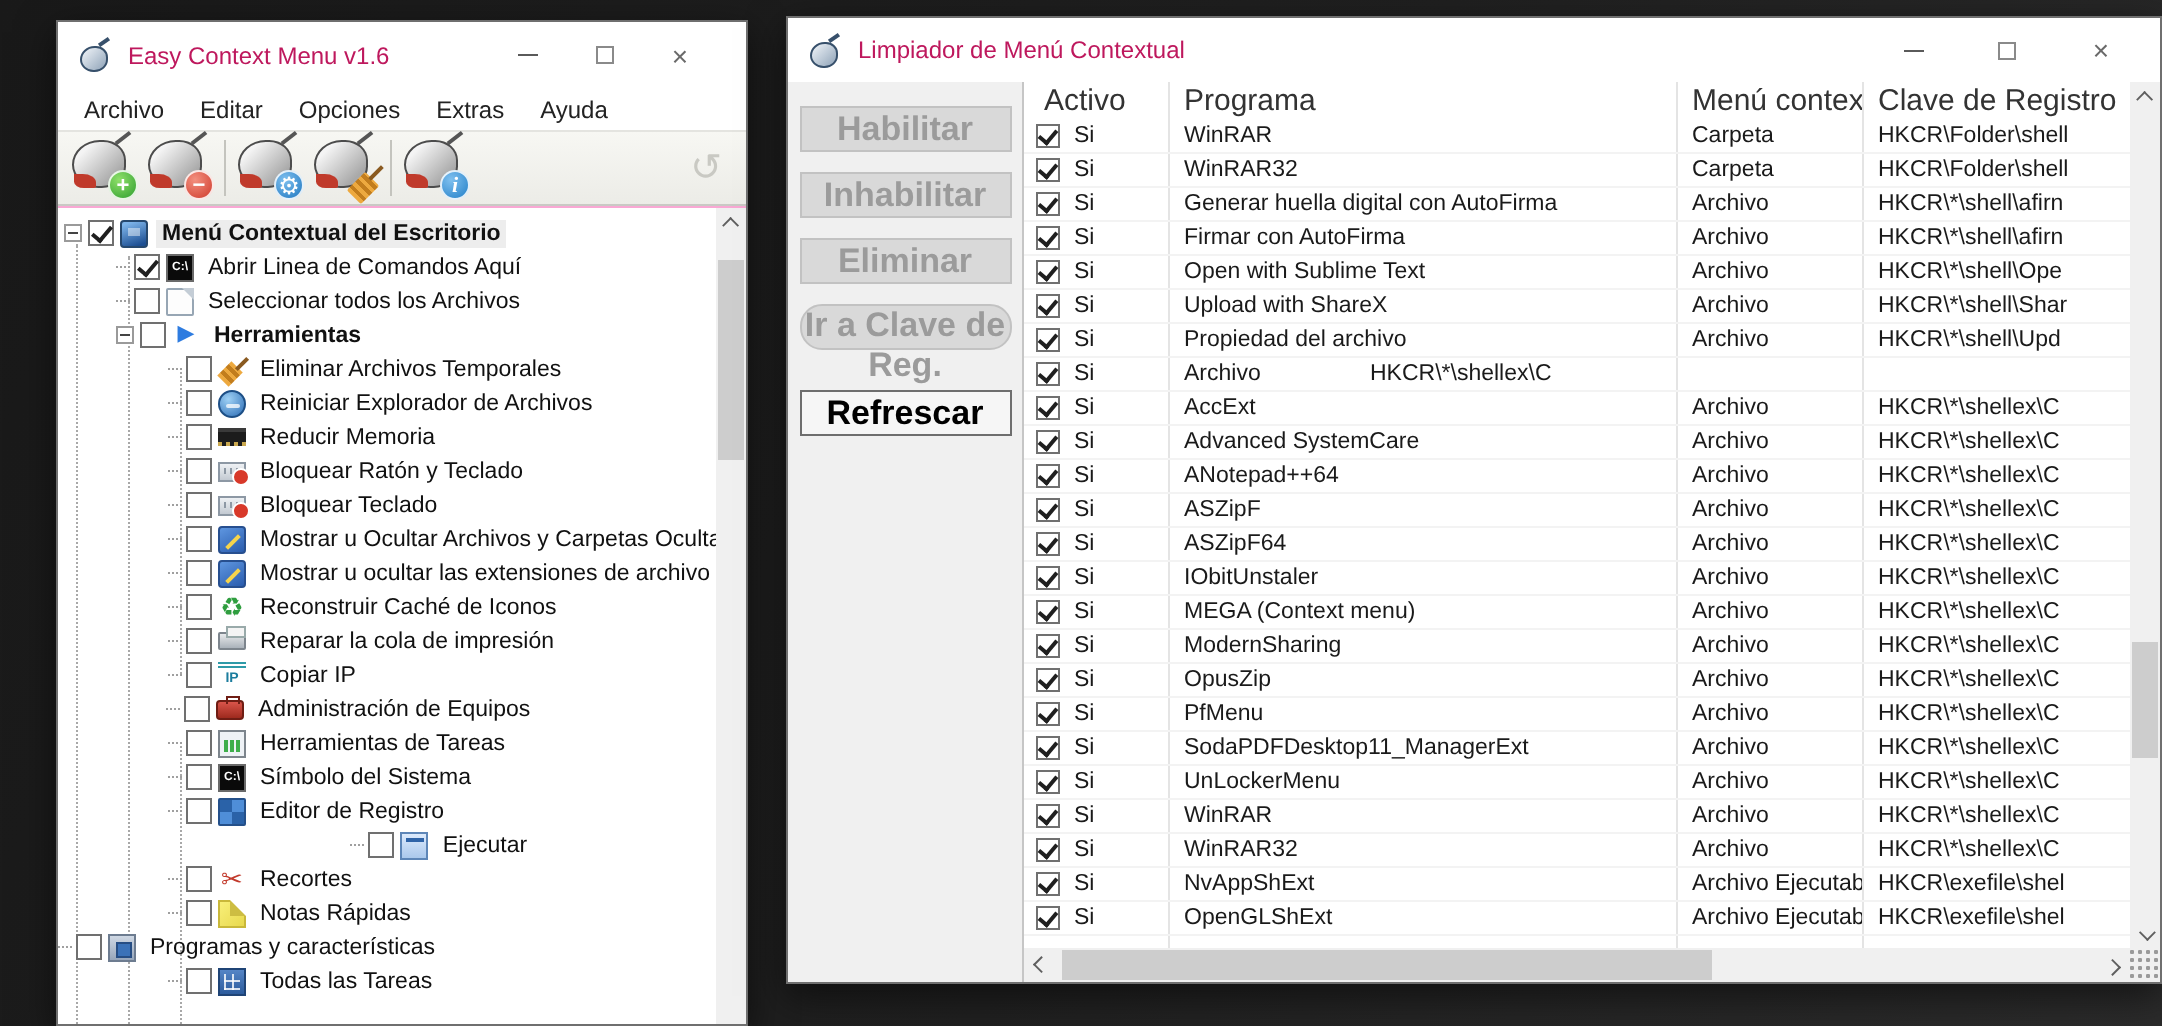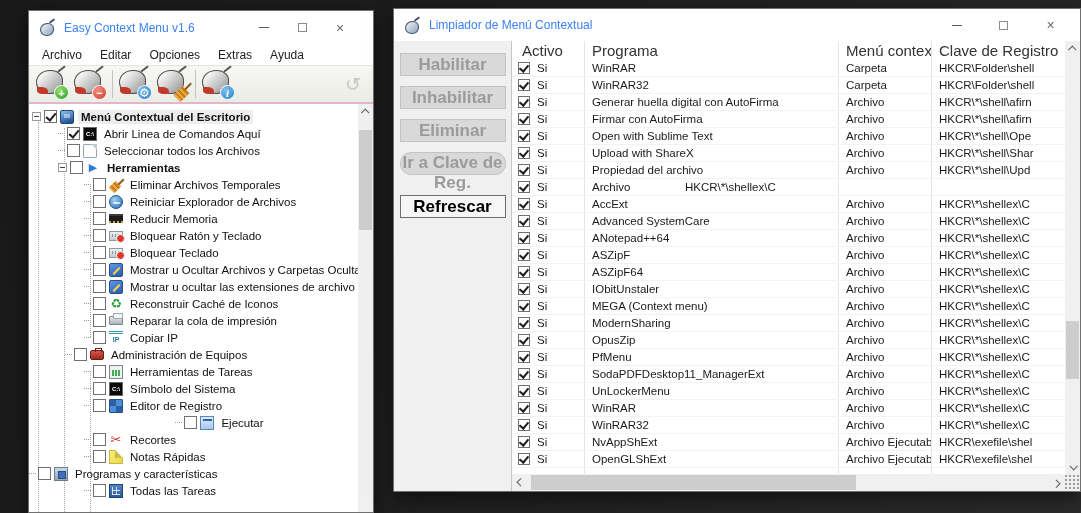--- a/index.html
+++ b/index.html
@@ -6,21 +6,21 @@
   html,body { width:1081px; height:513px; overflow:hidden; }
   body {
     font-family:"Liberation Sans","DejaVu Sans",sans-serif;
     background:linear-gradient(115deg,#191919 0%,#202020 55%,#2b2b2b 100%);
     position:relative; font-size:12px; color:#1a1a1a;
   }
   .window { position:absolute; background:#fff; border:1px solid #6f6f6f; box-shadow:0 6px 18px rgba(0,0,0,.55); }
 
   
   .titlebar { display:flex; align-items:center; background:#fff; }
-  .tb-title { color:#3b82f6; font-size:12px; white-space:nowrap; }
+  .tb-title { color:#be185d; font-size:12px; white-space:nowrap; }
   .caption-btns { margin-left:auto; display:flex; align-items:stretch; height:100%; }
   .cap { display:flex; align-items:center; justify-content:center; color:#5a5a5a; }
   .cap .min-glyph { width:10px; border-top:1px solid #5a5a5a; display:inline-block; }
   .cap .max-glyph { width:9px; height:9px; border:1px solid #8a8a8a; display:inline-block; }
   .cap .close-glyph { font-size:14px; color:#6a6a6a; line-height:1; }
 
   
   .app-icon { position:relative; width:17px; height:15px; flex:0 0 auto; }
   .app-icon::before { content:""; position:absolute; left:1px; top:3px; width:12px; height:11px;
     background:linear-gradient(135deg,#f2f6fa,#8fa3b8); border:1px solid #37506b; border-radius:55% 45% 50% 50%; }
@@ -328,21 +328,21 @@
     <span class="ticon ic-printer"></span>
     <span class="tlabel">Reparar la cola de impresión</span>
   </div>
         <div class="trow" style="padding-left: 55px;">
     <span class="stub"></span>
 
     <span class="cb"></span>
     <span class="ticon ic-ip"></span>
     <span class="tlabel">Copiar IP</span>
   </div>
-        <div class="trow" style="padding-left: 36px; text-align: center;">
+        <div class="trow" style="padding-left: 54px; text-align: center;">
     <span class="stub"></span>
 
     <span class="cb"></span>
     <span class="ticon ic-toolbox"></span>
     <span class="tlabel">Administración de Equipos</span>
   </div>
         <div class="trow" style="padding-left: 55px;">
     <span class="stub"></span>
 
     <span class="cb"></span>

